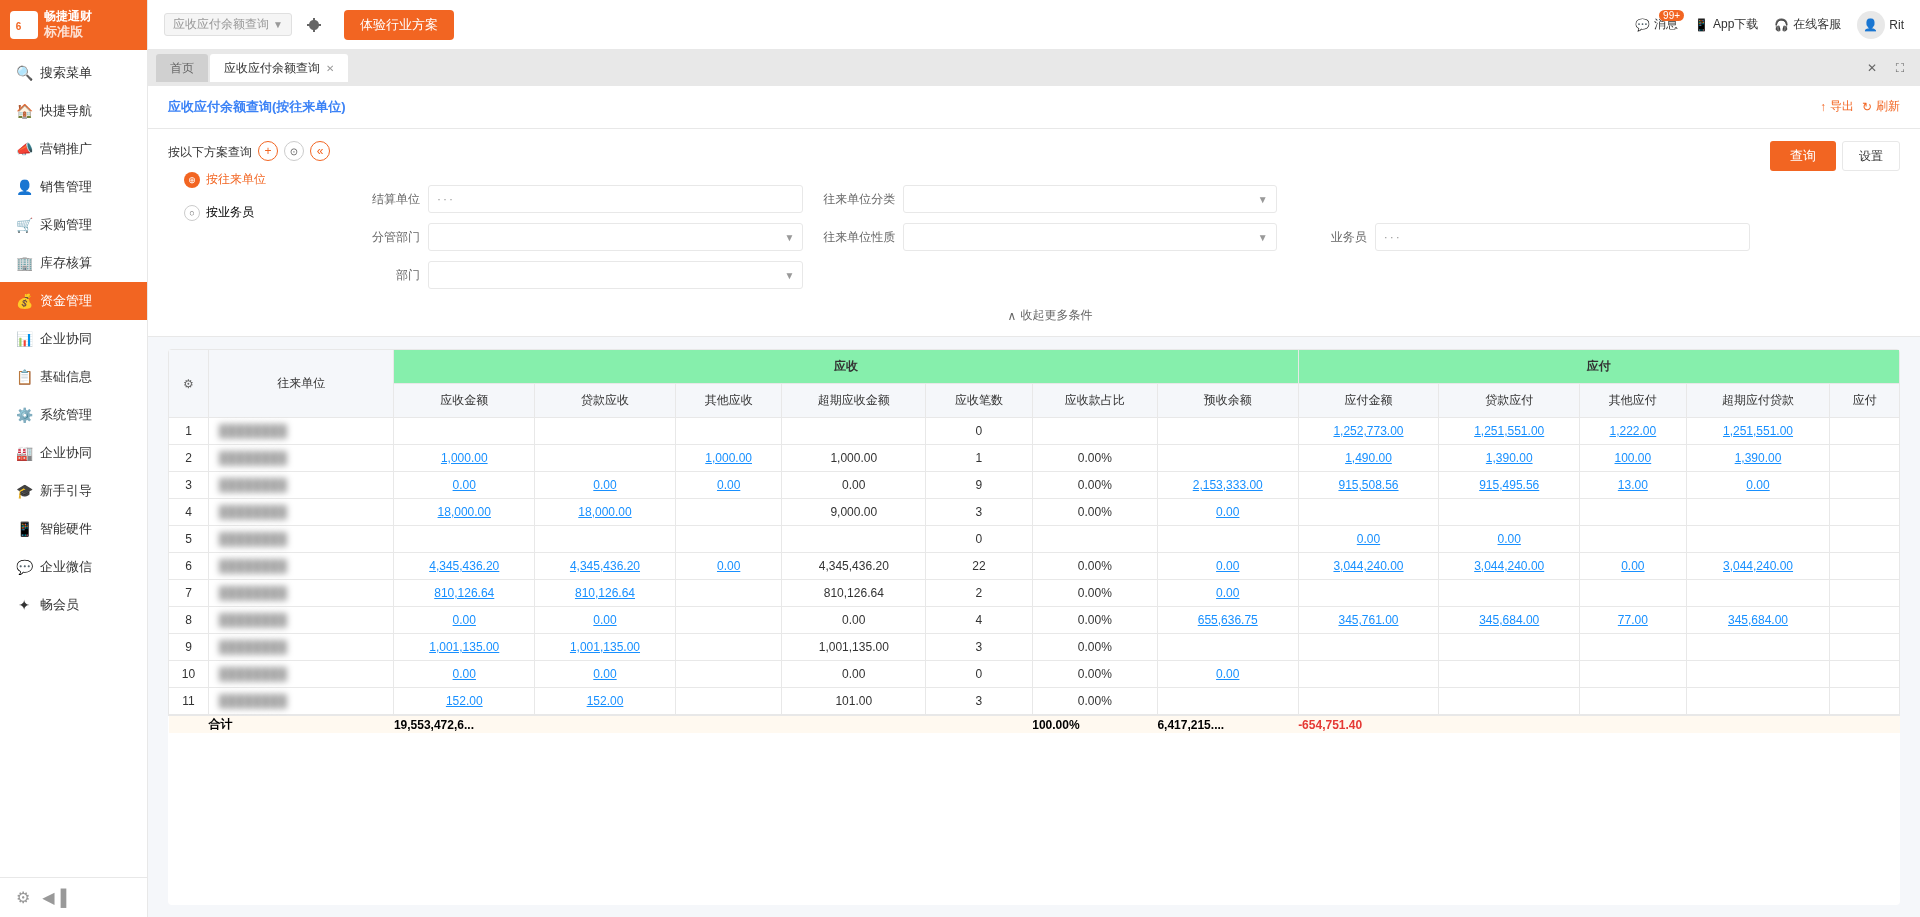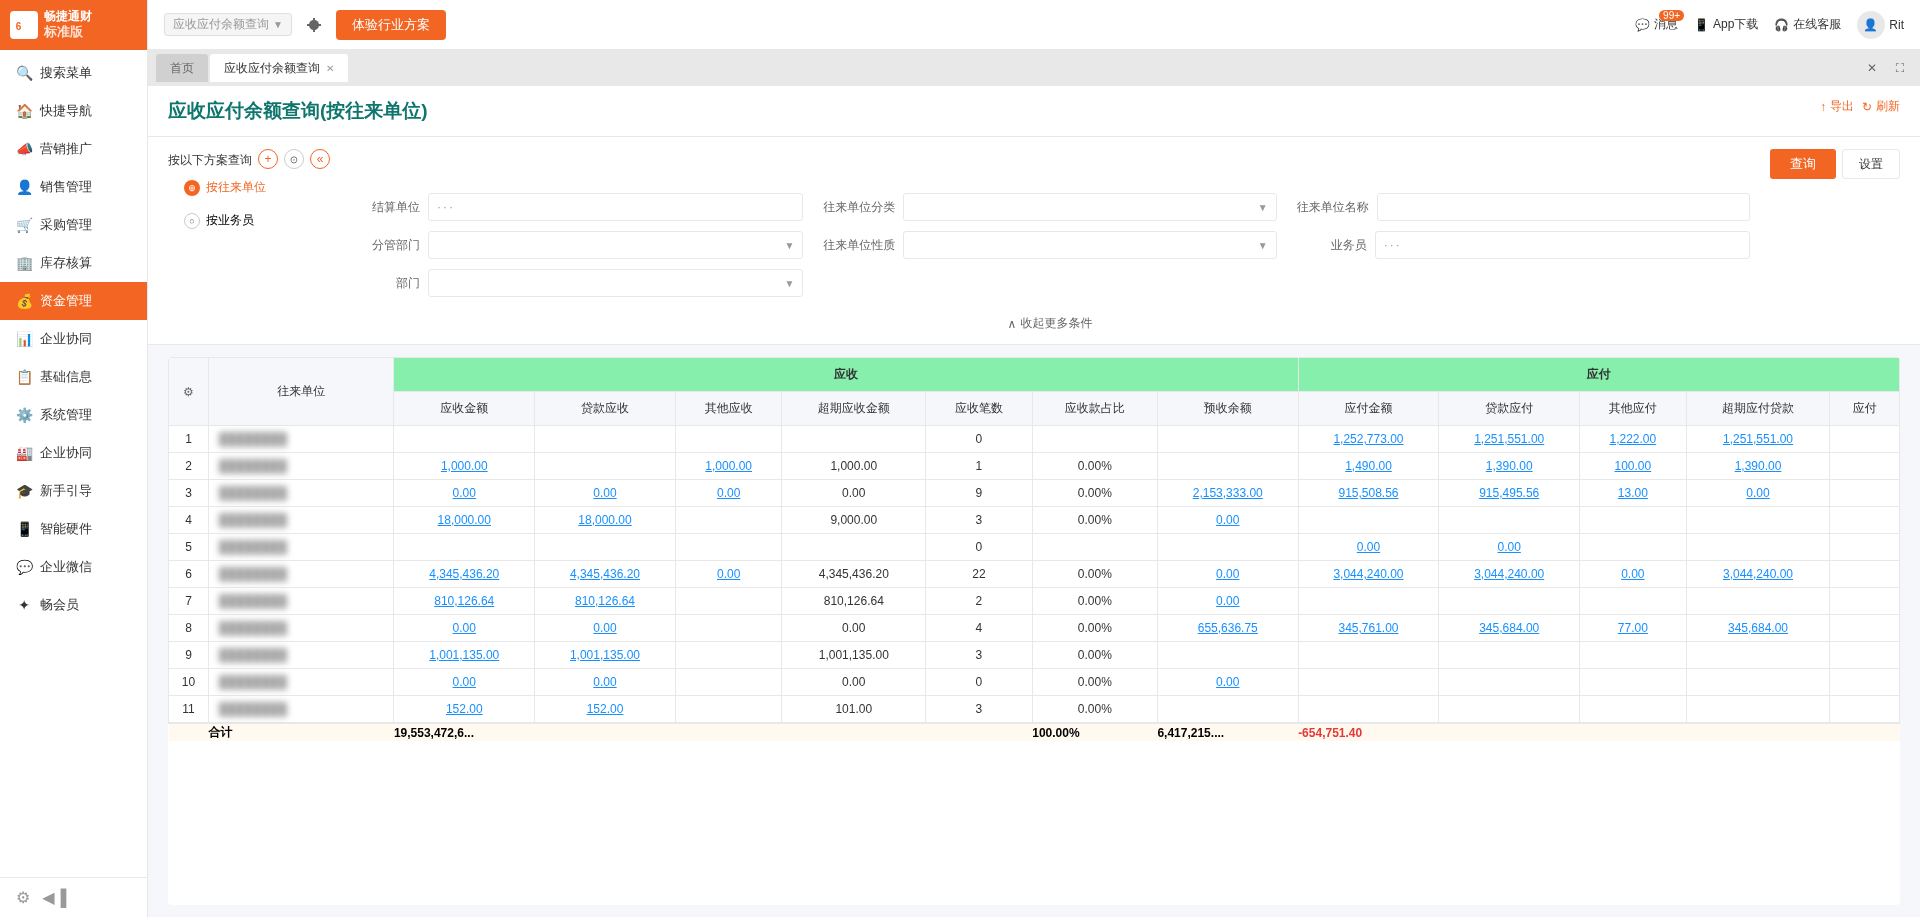--- a/index.html
+++ b/index.html
@@ -22,40 +22,40 @@
 
     
     .main { flex: 1; display: flex; flex-direction: column; overflow: hidden; }
 
     
     .top-header { background: white; height: 50px; display: flex; align-items: center; padding: 0 16px; border-bottom: 1px solid #e8e8e8; gap: 12px; }
     .breadcrumb-area { display: flex; align-items: center; gap: 8px; flex: 1; }
     .breadcrumb-path { color: #999; font-size: 12px; background: #f5f5f5; border: 1px solid #e0e0e0; border-radius: 3px; padding: 2px 8px; display: flex; align-items: center; gap: 4px; }
     .breadcrumb-chevron { color: #999; font-size: 10px; }
     .settings-icon-btn { width: 28px; height: 28px; display: flex; align-items: center; justify-content: center; cursor: pointer; border-radius: 4px; }
-    .plan-btn { background: #f26522; color: white; border: none; padding: 6px 16px; border-radius: 4px; cursor: pointer; font-size: 13px; }
+    .plan-btn { background: #f26522; color: white; border: none; padding: 6px 16px; border-radius: 4px; cursor: pointer; font-size: 13px; margin-left: 8px; }
     .header-right { display: flex; align-items: center; gap: 16px; margin-left: auto; }
     .header-right-item { display: flex; align-items: center; gap: 4px; cursor: pointer; color: #333; font-size: 12px; position: relative; }
     .badge { background: #f26522; color: white; border-radius: 8px; padding: 0 4px; font-size: 10px; min-width: 16px; text-align: center; position: absolute; top: -6px; right: -6px; }
     .user-avatar { width: 28px; height: 28px; background: #e8e8e8; border-radius: 50%; overflow: hidden; display: flex; align-items: center; justify-content: center; color: #999; font-size: 10px; }
 
     
     .tab-bar { display: flex; align-items: center; background: #e8e8e8; height: 36px; padding: 0 8px; gap: 2px; }
     .tab { display: flex; align-items: center; gap: 6px; padding: 0 14px; height: 28px; border-radius: 3px 3px 0 0; cursor: pointer; font-size: 12px; background: #d0d0d0; color: #666; }
     .tab.active { background: white; color: #333; }
     .tab-close { font-size: 10px; color: #999; cursor: pointer; }
     .tab-actions { margin-left: auto; display: flex; gap: 4px; }
     .tab-action-btn { width: 24px; height: 24px; display: flex; align-items: center; justify-content: center; cursor: pointer; color: #666; }
 
     
     .page-content { flex: 1; overflow-y: auto; background: #f5f7fa; padding: 0; display: flex; flex-direction: column; }
 
     
     .page-header { background: white; padding: 12px 20px 0 20px; border-bottom: 1px solid #e8e8e8; display: flex; align-items: flex-start; justify-content: space-between; }
-    .page-title { font-size: 19px; font-weight: bold; color: #0f766e; padding-bottom: 12px; }
+    .page-title { font-size: 13px; font-weight: bold; color: #3b82f6; padding-bottom: 12px; }
     .page-header-actions { display: flex; gap: 8px; align-items: center; }
     .action-btn { display: flex; align-items: center; gap: 4px; font-size: 12px; color: #f26522; cursor: pointer; }
 
     
     .filter-area { background: white; padding: 12px 20px; border-bottom: 1px solid #e8e8e8; }
     .filter-add-btn { width: 20px; height: 20px; border: 1px solid #f26522; border-radius: 50%; display: flex; align-items: center; justify-content: center; cursor: pointer; color: #f26522; font-size: 12px; }
     .filter-settings-btn { width: 20px; height: 20px; border: 1px solid #ccc; border-radius: 50%; display: flex; align-items: center; justify-content: center; cursor: pointer; color: #666; font-size: 10px; }
     .filter-collapse-btn { width: 20px; height: 20px; display: flex; align-items: center; justify-content: center; cursor: pointer; color: #f26522; font-size: 12px; border: 1px solid #f26522; border-radius: 50%; }
 
     .filter-options { display: flex; flex-direction: column; gap: 8px; margin-left: 8px; }
@@ -269,26 +269,20 @@
               <label class="filter-field-label">结算单位</label>
               <div class="filter-field-input">
                 <span class="dots">···</span>
               </div>
             </div>
             <div class="filter-field">
               <label class="filter-field-label">往来单位分类</label>
               <div class="filter-field-input">
                 <span></span>
                 <span class="chevron">▼</span>
-              </div>
-            </div>
-            <div class="filter-field">
-              <label class="filter-field-label">往来单位名称</label>
-              <div class="filter-field-input">
-                <span></span>
               </div>
             </div>
           </div>
 
           <div style="display:grid; grid-template-columns:1fr 1fr 1fr; gap:10px 20px;">
             <div class="filter-field">
               <label class="filter-field-label">分管部门</label>
               <div class="filter-field-input">
                 <span></span>
                 <span class="chevron">▼</span>

